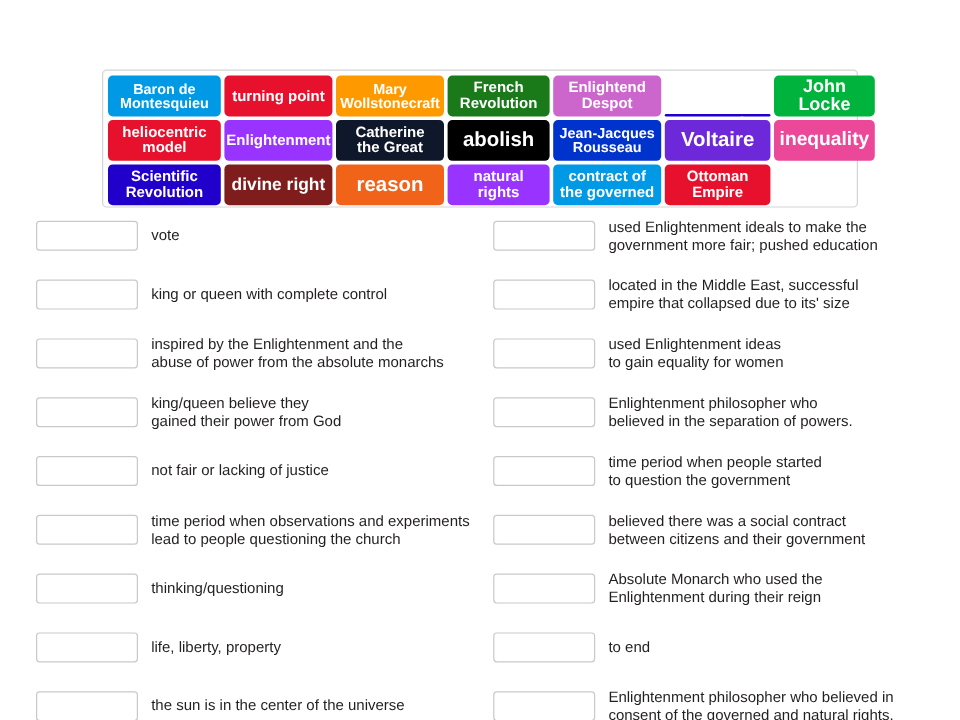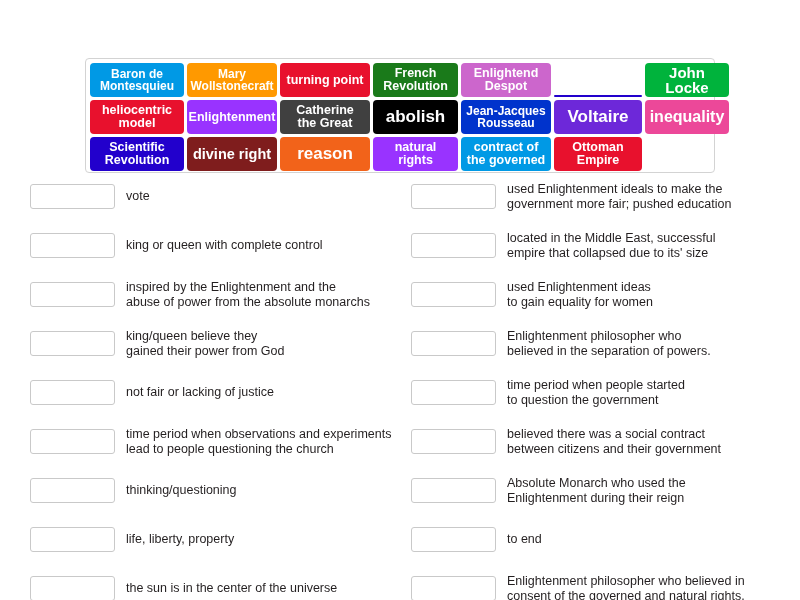--- a/index.html
+++ b/index.html
@@ -97,36 +97,36 @@
 </style>
 </head>
 <body>
 
 <div id="app">
 
   <div id="tile-bank">
       <div class="tile-row">
         <div class="tile" style="background: rgb(0, 153, 229); width: 94px; min-width: 94px; font-size: 12px;">Baron de
 Montesquieu</div>
+        <div class="tile" style="background: rgb(232, 17, 45); width: 90px; min-width: 90px; font-size: 12.5px;">turning point</div>
         <div class="tile" style="background: rgb(255, 153, 0); width: 90px; min-width: 90px; font-size: 12px;">Mary
 Wollstonecraft</div>
-        <div class="tile" style="background: rgb(232, 17, 45); width: 90px; min-width: 90px; font-size: 12.5px;">turning point</div>
         <div class="tile" style="background: rgb(26, 122, 26); width: 85px; min-width: 85px; font-size: 12.5px;">French
 Revolution</div>
         <div class="tile" style="background: rgb(204, 102, 204); width: 90px; min-width: 90px; font-size: 12.5px;">Enlightend
 Despot</div>
         <div class="tile" style="background: rgb(34, 0, 204); width: 88px; min-width: 88px; font-size: 12.5px; margin-top: 32px;">absolute
 monarch</div>
         <div class="tile" style="background: rgb(0, 179, 60); width: 84px; min-width: 84px; font-size: 15px;">John Locke</div>
       </div>
       <div class="tile-row">
         <div class="tile" style="background: rgb(232, 17, 45); width: 94px; min-width: 94px; font-size: 12.5px;">heliocentric
 model</div>
         <div class="tile" style="background: rgb(153, 51, 255); width: 90px; min-width: 90px; font-size: 12.5px;">Enlightenment</div>
-        <div class="tile" style="background: #404040; width: 90px; min-width: 90px; font-size: 12.5px;">Catherine
+        <div class="tile" style="background: #0f172a; width: 90px; min-width: 90px; font-size: 12.5px;">Catherine
 the Great</div>
         <div class="tile" style="background: #000000; width: 85px; min-width: 85px; font-size: 17px;">abolish</div>
         <div class="tile" style="background: rgb(0, 51, 204); width: 90px; min-width: 90px; font-size: 12px;">Jean-Jacques
 Rousseau</div>
         <div class="tile" style="background: #6d28d9; width: 88px; min-width: 88px; font-size: 17px;">Voltaire</div>
         <div class="tile" style="background: #ec4899; width: 84px; min-width: 84px; font-size: 16px;">inequality</div>
       </div>
       <div class="tile-row">
         <div class="tile" style="background: rgb(34, 0, 204); width: 94px; min-width: 94px; font-size: 12.5px;">Scientific
 Revolution</div>

